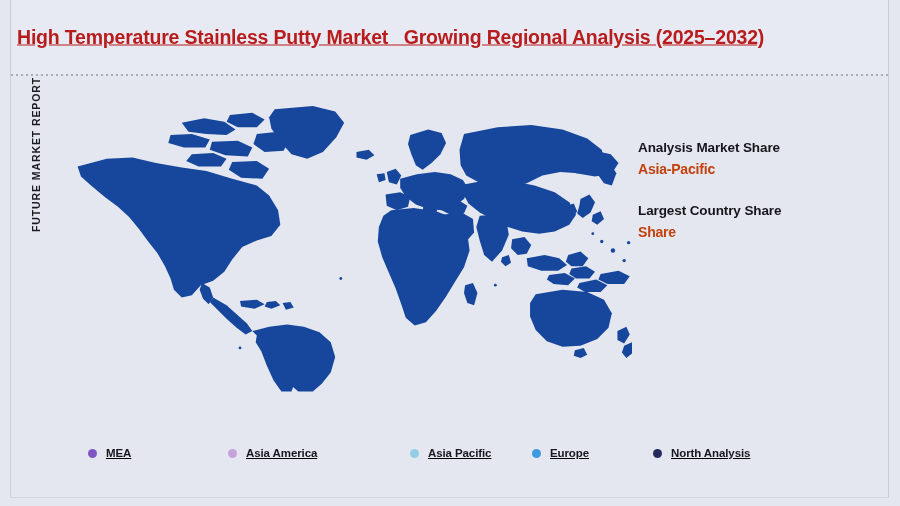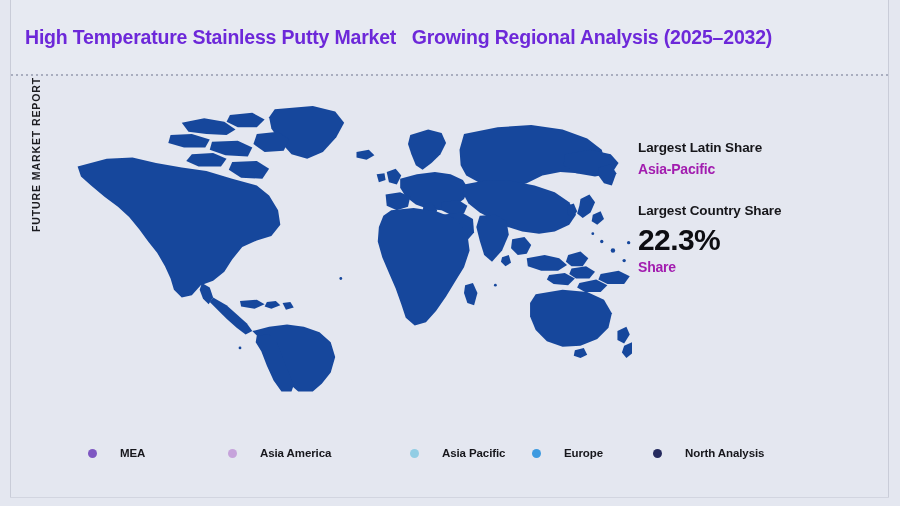--- a/index.html
+++ b/index.html
@@ -45,28 +45,29 @@
 
   
   .header {
     position: absolute;
     left: 11px; right: 12px; top: 0;
     height: 74px;
     background: #e7eaf2;
   }
   .header-title {
     position: absolute;
-    left: 14px;
+    left: 6px;
     top: 50%;
     transform: translateY(-50%);
     font-size: 19.5px;
     font-weight: bold;
-    color: #6d28d9;
+    color: #b91c1c;
     letter-spacing: -0.2px;
     white-space: pre;
+    text-decoration: underline;
   }
   .header-rule {
     position: absolute;
     left: 11px; right: 12px;
     top: 74px;
     height: 2px;
     background-image: repeating-linear-gradient(
         to right,
         #a9aebf 0px, #a9aebf 2px,
         rgba(0,0,0,0) 2px, rgba(0,0,0,0) 5px);
@@ -116,38 +117,39 @@
     font-size: 30px;
     font-weight: bold;
     color: #0d0d12;
     letter-spacing: -0.6px;
     line-height: 1.05;
     margin-bottom: 3px;
   }
   .stat-sub {
     font-size: 14px;
     font-weight: bold;
-    color: #a21caf;
+    color: #c2410c;
     letter-spacing: -0.2px;
   }
 
   
   .legend {
     position: absolute;
     left: 88px;
     top: 447px;
     width: 700px;
     height: 20px;
   }
   .legend-item {
     position: absolute;
     display: flex;
     align-items: center;
-    gap: 23px;
+    gap: 9px;
     white-space: nowrap;
+    text-decoration: underline;
   }
   .legend-dot {
     width: 9px;
     height: 9px;
     border-radius: 50%;
     flex: 0 0 auto;
   }
   .legend-text {
     font-size: 11.5px;
     font-weight: bold;
@@ -265,27 +267,26 @@
         <circle cx="756" cy="330" r="2.5"></circle>
         <circle cx="300" cy="442" r="2.5"></circle>
         <circle cx="480" cy="318" r="2.5"></circle>
       </g>
     </svg>
   </div>
 
   <div class="stats">
 
     <div class="stat-block">
-      <div class="stat-label">Largest Latin Share</div>
+      <div class="stat-label">Analysis Market Share</div>
       <div class="stat-sub">Asia-Pacific</div>
     </div>
 
     <div class="stat-block">
       <div class="stat-label">Largest Country Share</div>
-      <div class="stat-value">22.3%</div>
       <div class="stat-sub">Share</div>
     </div>
 
   </div>
 
   <div class="legend">
 
     <div class="legend-item" style="left:0px;">
       <span class="legend-dot" style="background: rgb(126, 87, 194);"></span>
       <span class="legend-text">MEA</span>

